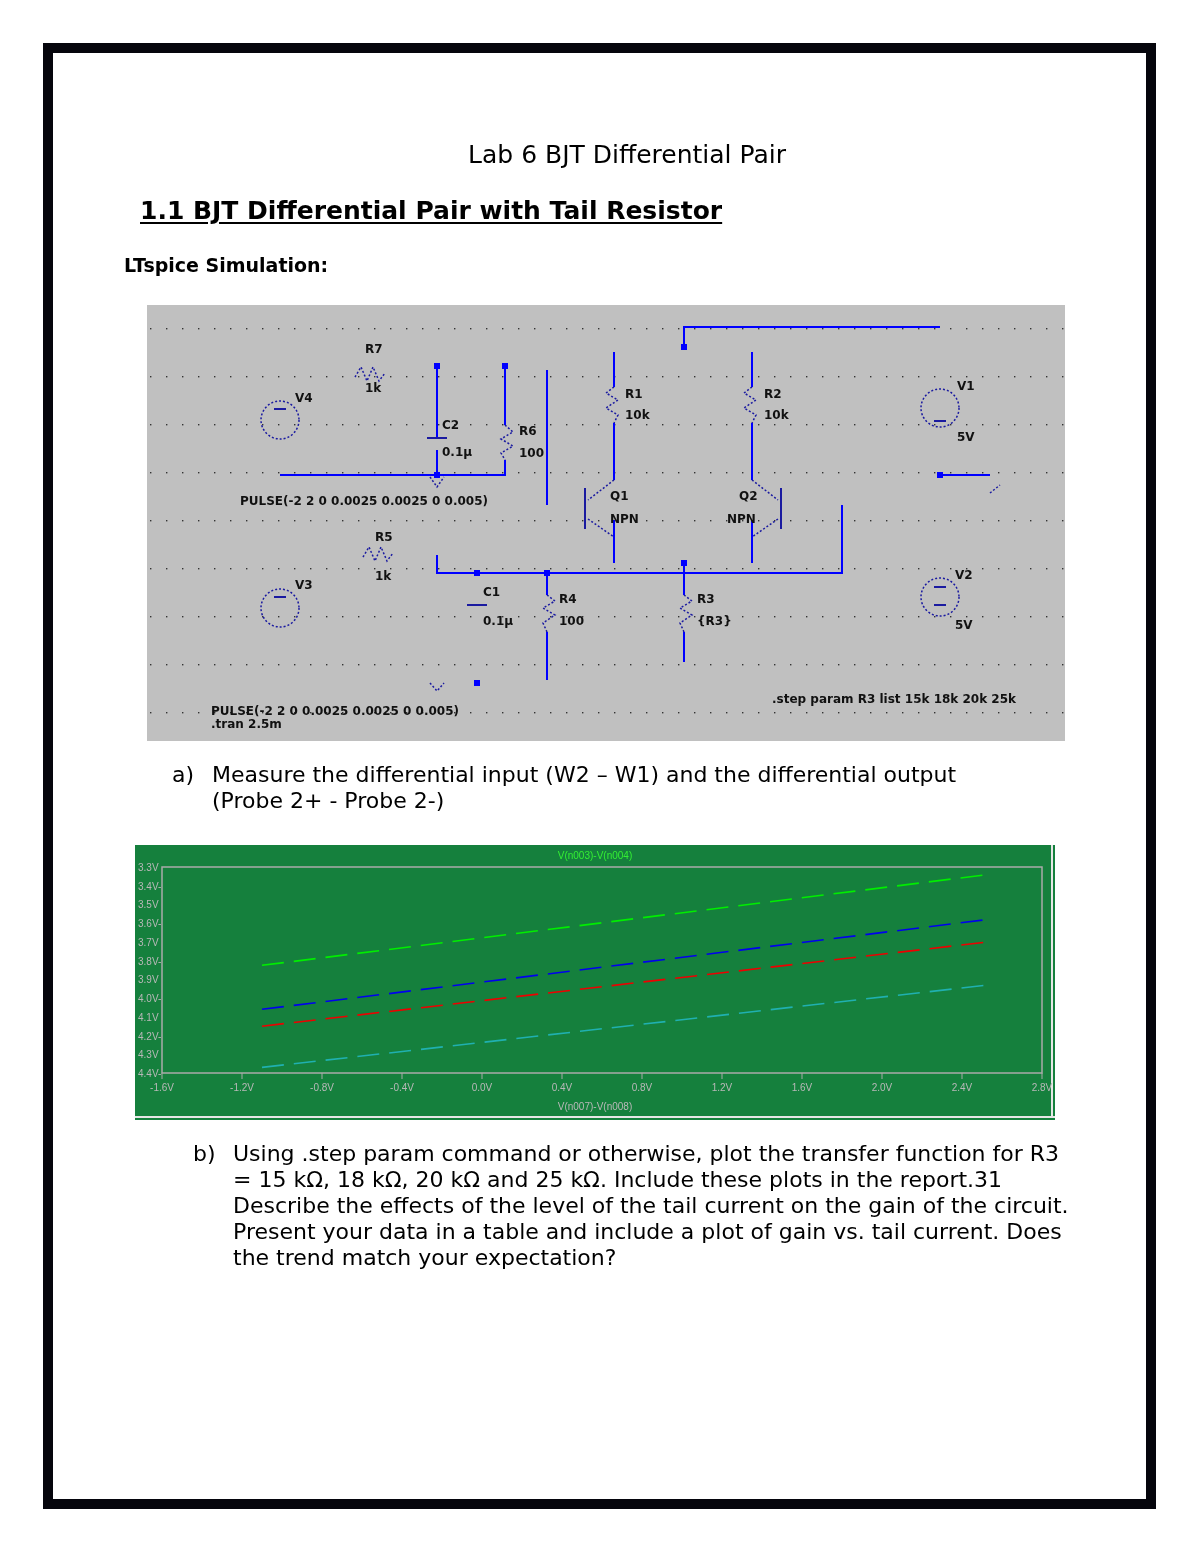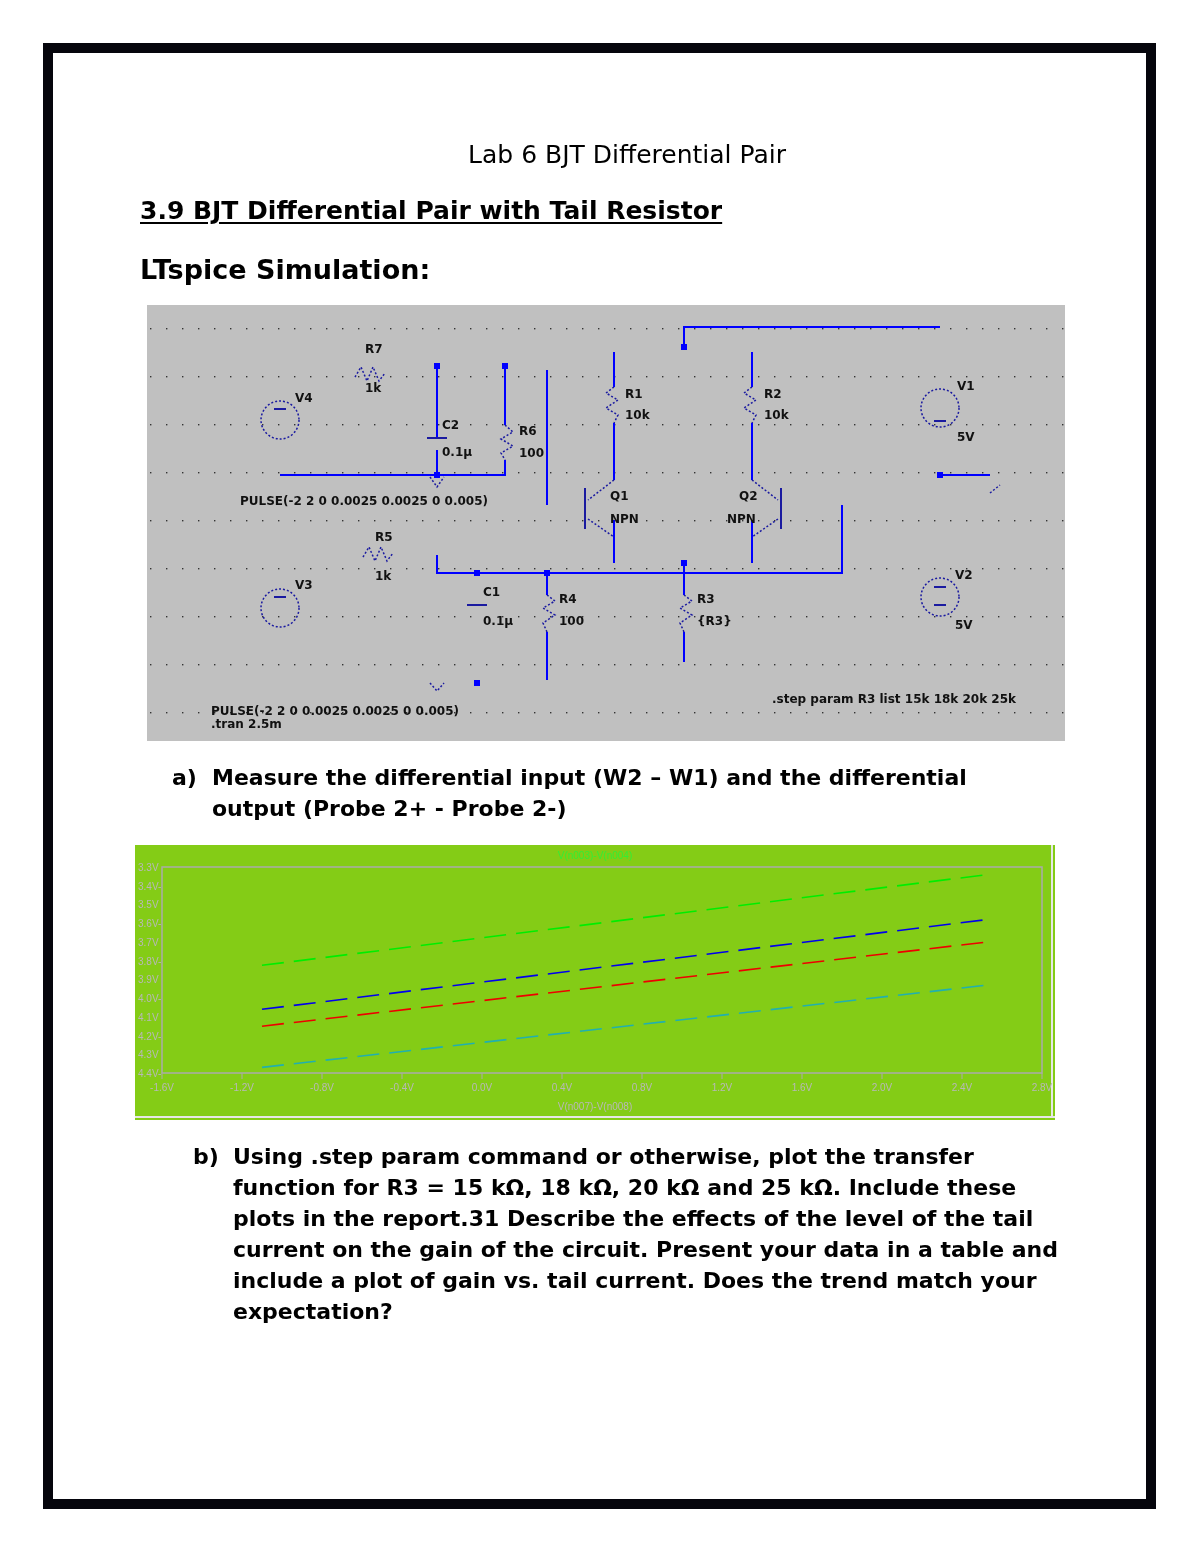--- a/index.html
+++ b/index.html
@@ -1,37 +1,37 @@
 <!DOCTYPE html>
 <html><head>
 <meta charset="utf-8">
 <style>
   html, body { margin: 0; padding: 0; background: #ffffff; }
   body { width: 1200px; height: 1553px; position: relative; overflow: hidden; font-family: "DejaVu Sans", sans-serif; color: #000; }
   .page-border { position: absolute; left: 43px; top: 43px; width: 1093px; height: 1446px; border: 10px solid #05050c; }
   .title { position: absolute; left: 0; width: 1200px; top: 140px; text-align: center; font-size: 25px; font-weight: 400; text-underline-offset: 3px; padding-left: 27px; }
   .h2 { position: absolute; left: 140px; top: 196px; font-size: 25px; text-decoration: underline; text-underline-offset: 3px; font-weight: 700; }
-  .h3 { position: absolute; left: 140px; top: 254px; font-size: 27px; font-weight: 700; }
+  .h3 { position: absolute; left: 124px; top: 254px; font-size: 19px; font-weight: 700; }
   .schematic { position: absolute; left: 147px; top: 305px; width: 918px; height: 436px; background: #c0c0c0; }
   .schematic svg { display: block; }
-  .q { position: absolute; left: 172px; font-size: 22px; font-weight: 700; line-height: 31px; }
+  .q { position: absolute; left: 172px; font-size: 22px; font-weight: 400; line-height: 26px; }
   .q .lbl { display: inline-block; width: 40px; }
   .q .txt { display: inline-block; vertical-align: top; }
   .qa { top: 762px; width: 860px; }
   .qb { top: 1141px; width: 880px; margin-left: 21px; }
-  .chart { position: absolute; left: 135px; top: 845px; width: 920px; height: 275px; background: #84cc16; }
+  .chart { position: absolute; left: 135px; top: 845px; width: 920px; height: 275px; background: #15803d; }
   .chart svg { display: block; }
 </style>
 </head>
 <body>
 
 <div class="page-border"></div>
 
 <div class="title">Lab 6 BJT Differential Pair</div>
-<div class="h2">3.9 BJT Differential Pair with Tail Resistor</div>
+<div class="h2">1.1 BJT Differential Pair with Tail Resistor</div>
 <div class="h3">LTspice Simulation:</div>
 
 <div class="schematic">
   <svg width="918" height="436" viewBox="0 0 918 436" xmlns="http://www.w3.org/2000/svg" font-family="DejaVu Sans, sans-serif" font-weight="bold" font-size="12">
     <defs>
       <pattern id="grid" x="3" y="0" width="16" height="48" patternUnits="userSpaceOnUse">
         <rect x="0" y="23" width="1.4" height="1.4" fill="#333"></rect>
       </pattern>
     </defs>
     <rect x="0" y="0" width="918" height="436" fill="url(#grid)"></rect>

